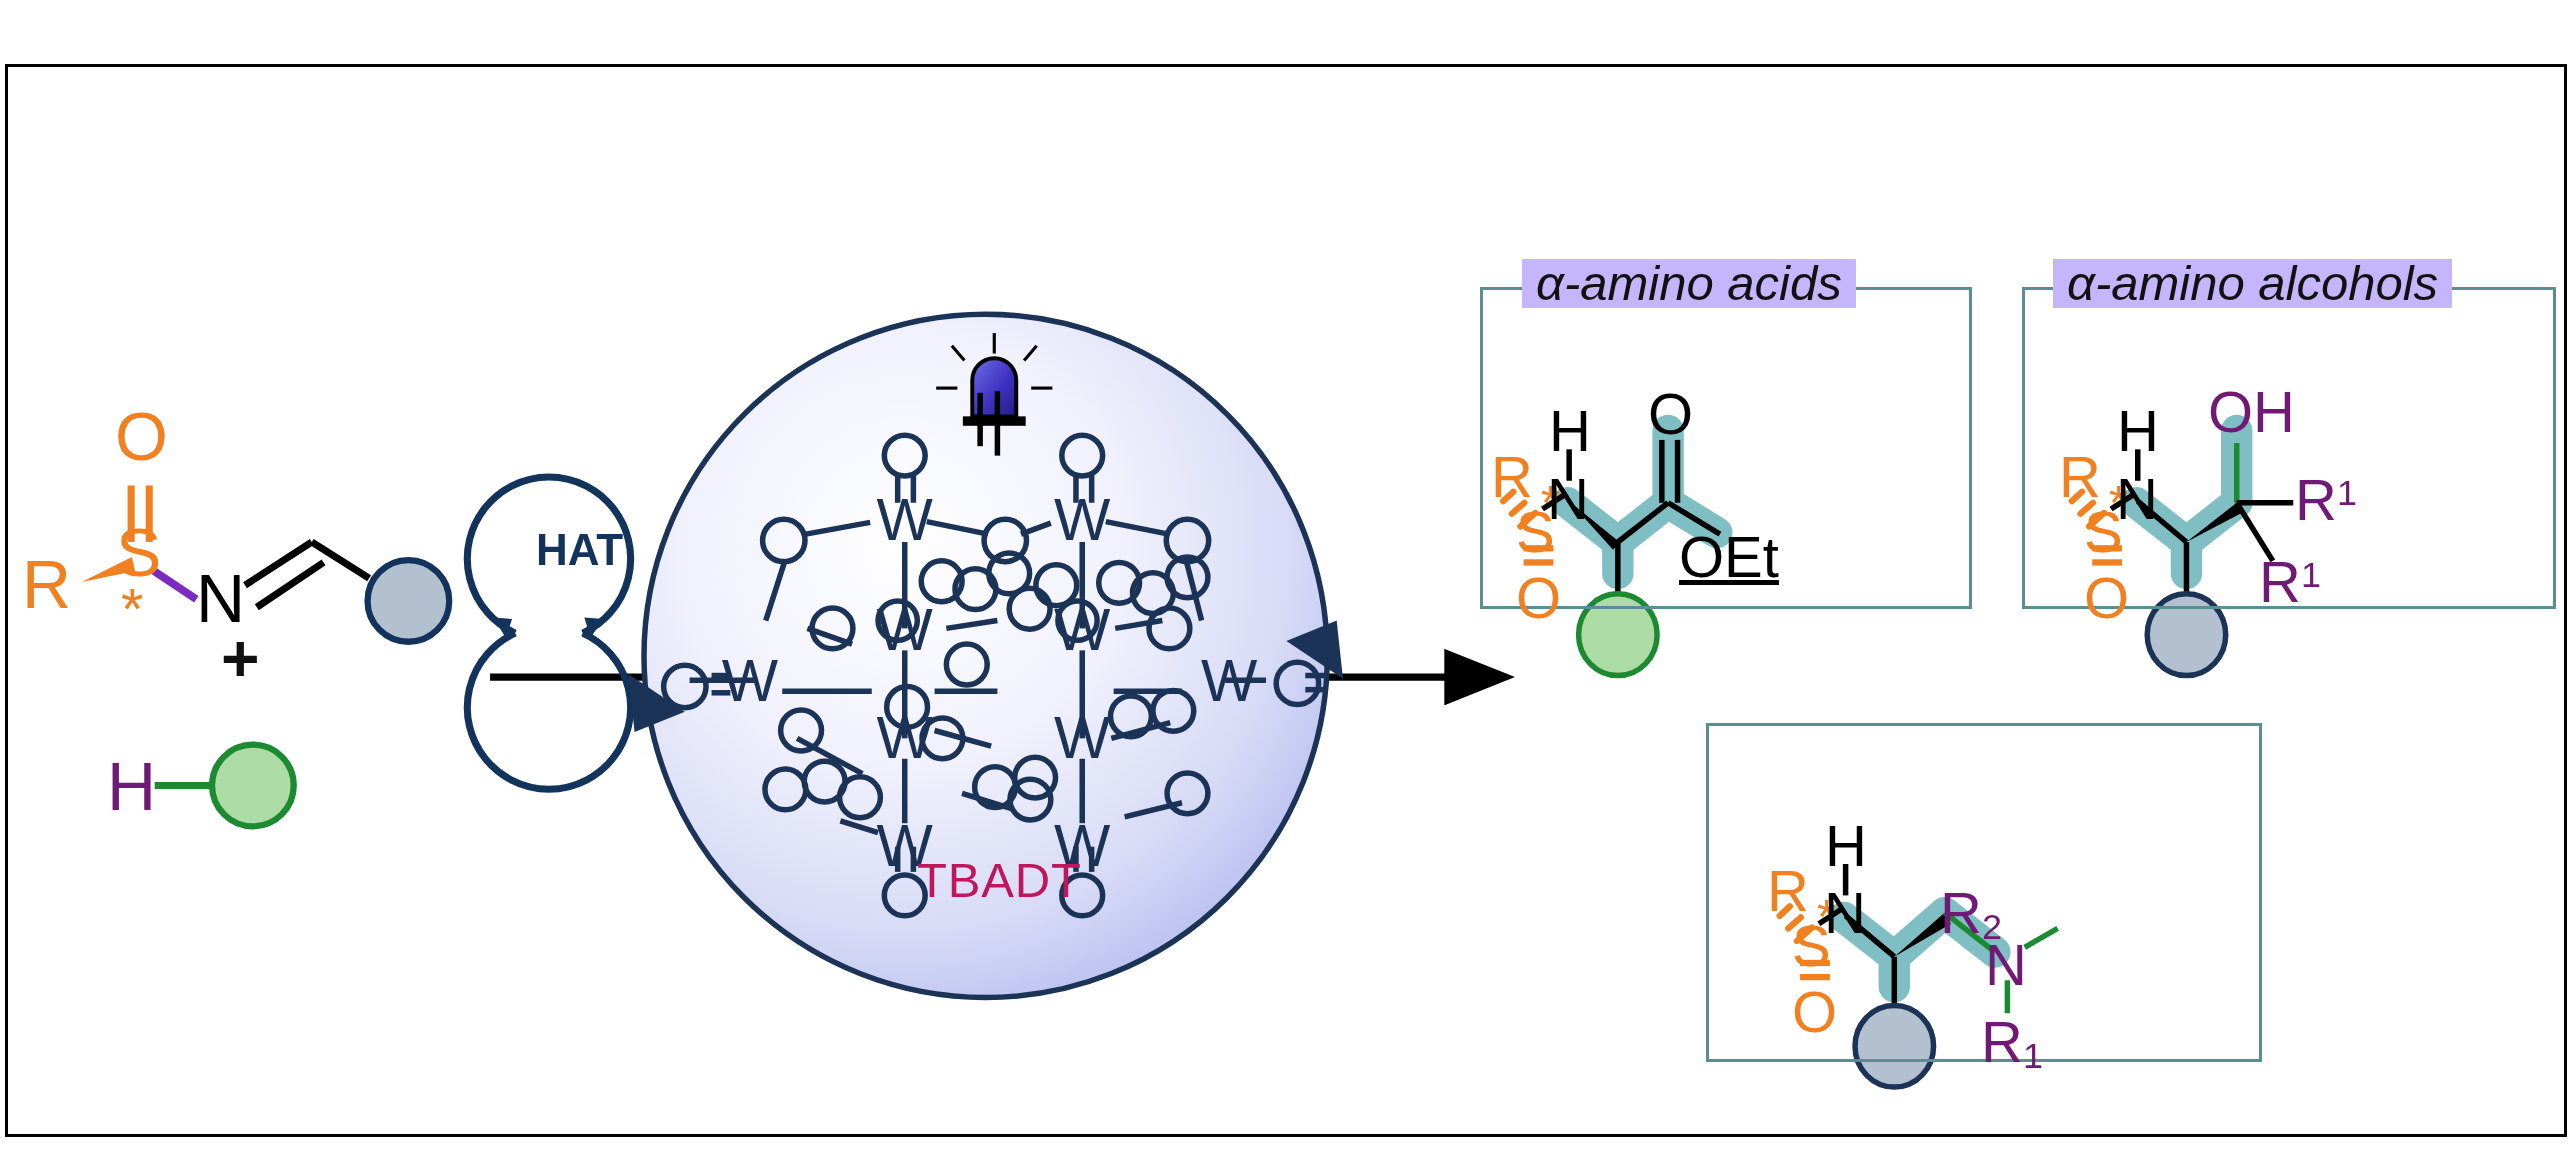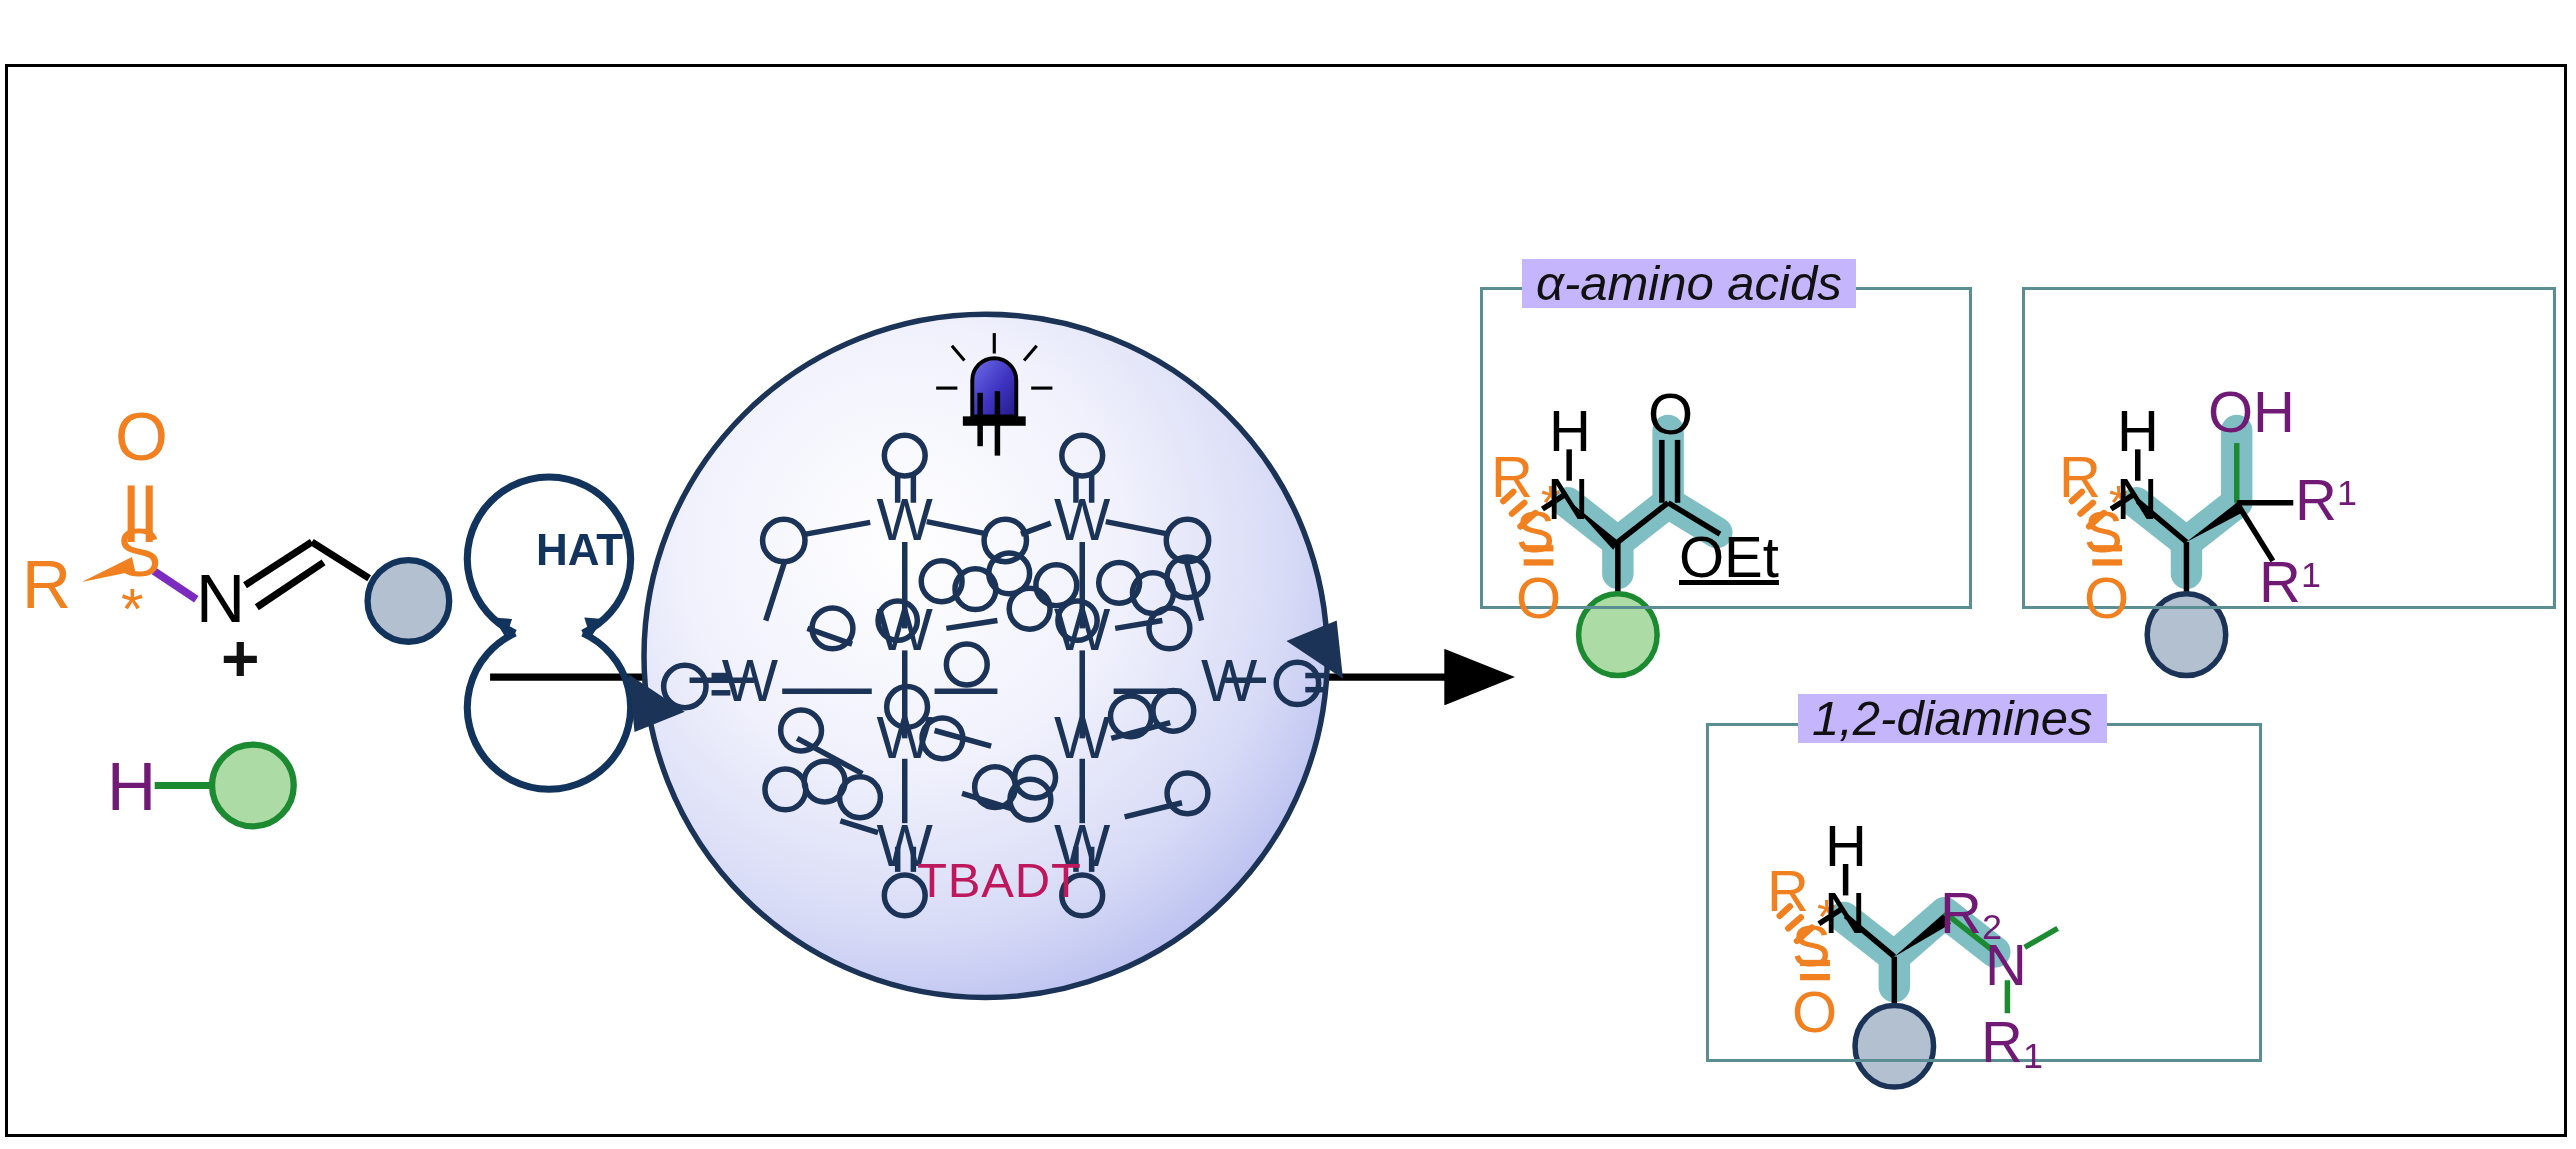--- a/index.html
+++ b/index.html
@@ -334,23 +334,23 @@
 
   <span class="chem sz-lg c-gr abs" style="left:107px;top:752px;">H</span>
 
   <span class="abs chem" id="hat-label">HAT</span>
   <span class="abs chem" id="tbadt-label">TBADT</span>
 
   <div class="abs prod-box" id="box-acids"></div>
   <span class="prod-legend" id="legend-acids">α-amino acids</span>
 
   <div class="abs prod-box" id="box-alcohols"></div>
+  <span class="prod-legend" id="legend-alcohols">α-amino alcohols</span>
 
   <div class="abs prod-box" id="box-diamines"></div>
-  <span class="prod-legend" id="legend-diamines">1,2-diamines</span>
 
   <span class="chem sz-md c-or abs" style="left:1491px;top:448px;">R</span>
   <span class="chem sz-sm c-or abs" style="left:1541px;top:478px;">*</span>
   <span class="chem sz-md c-or abs" style="left:1516px;top:503px;">S</span>
   <span class="chem sz-md c-or abs" style="left:1516px;top:569px;">O</span>
   <span class="chem sz-md c-bk abs" style="left:1547px;top:470px;">N</span>
   <span class="chem sz-md c-bk abs" style="left:1549px;top:402px;">H</span>
   <span class="chem sz-md c-bk abs" style="left:1648px;top:385px;">O</span>
   <span class="chem sz-md c-bk abs" style="left:1679px;top:528px;text-decoration:underline;">OEt</span>
 

